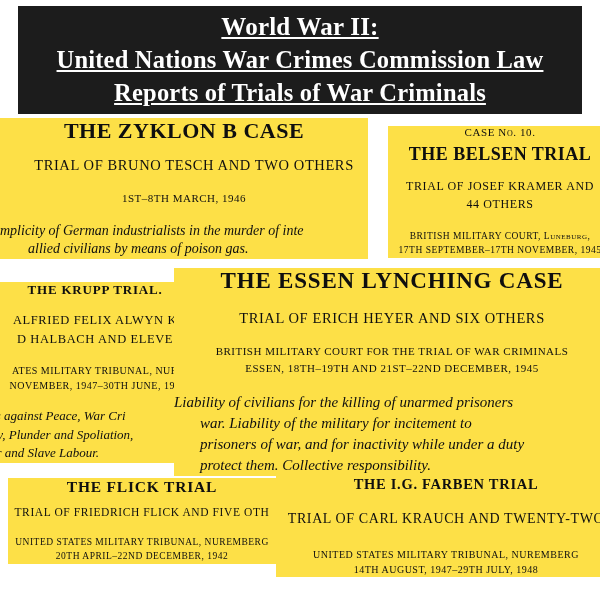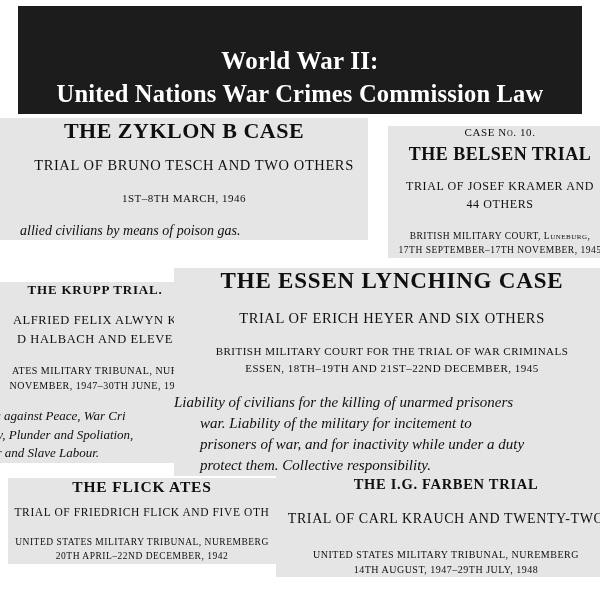--- a/index.html
+++ b/index.html
@@ -21,40 +21,41 @@
     position: absolute;
     left: 18px;
     top: 6px;
     width: 564px;
     height: 108px;
     background: #1c1c1c;
     color: #ffffff;
     display: flex;
     flex-direction: column;
     align-items: center;
-    justify-content: flex-end;
+    justify-content: flex-start;
     text-align: center;
     box-sizing: border-box;
     padding: 4px 6px;
+    text-decoration: underline;
   }
   .banner-line {
     font-family: "Liberation Serif", serif;
     font-weight: bold;
     font-size: 25px;
     line-height: 33px;
     letter-spacing: 0.2px;
     white-space: nowrap;
   }
   .banner-line.l2 { font-size: 24.5px; }
   .banner-line.l3 { font-size: 24.5px; }
 
   
   .card {
     position: absolute;
-    background: #e5e5e5;
+    background: #fde047;
     box-sizing: border-box;
     text-align: center;
     color: #0f0f0f;
   }
   .case-no {
     font-family: "Liberation Serif", serif;
     font-variant: small-caps;
     font-size: 11px;
     letter-spacing: 0.6px;
     margin-bottom: 6px;
@@ -135,30 +136,32 @@
   #card-farben .case-court { font-size: 10px; margin-top: 20px; white-space: nowrap; }
 
   .clip-hidden { overflow: hidden; }
 </style>
 </head>
 <body>
 
 <div class="banner">
   <div class="banner-line l1">World War II:</div>
   <div class="banner-line l2">United Nations War Crimes Commission Law</div>
+  <div class="banner-line l3">Reports of Trials of War Criminals</div>
 </div>
 
 <div class="card clip-hidden" id="card-zyklon">
   <div class="case-title">THE ZYKLON B CASE</div>
   <div class="case-sub">TRIAL OF BRUNO TESCH AND TWO OTHERS</div>
   <div class="case-court">
     <div>1ST–8TH MARCH, 1946</div>
   </div>
   <div class="case-desc">
-    <div style="padding-left:20px">allied civilians by means of poison gas.</div>
+    <div>mplicity of German industrialists in the murder of inte</div>
+    <div style="padding-left:28px">allied civilians by means of poison gas.</div>
   </div>
 </div>
 
 <div class="card clip-hidden" id="card-belsen">
   <div class="case-no">CASE No. 10.</div>
   <div class="case-title">THE BELSEN TRIAL</div>
   <div class="case-sub">
     <div>TRIAL OF JOSEF KRAMER AND</div>
     <div>44 OTHERS</div>
   </div>
@@ -194,21 +197,21 @@
   </div>
   <div class="case-desc">
     <div>Liability of civilians for the killing of unarmed prisoners</div>
     <div style="padding-left:26px">war.  Liability of the military for incitement to</div>
     <div style="padding-left:26px">prisoners of war, and for inactivity while under a duty</div>
     <div style="padding-left:26px">protect them.  Collective responsibility.</div>
   </div>
 </div>
 
 <div class="card clip-hidden" id="card-flick">
-  <div class="case-title">THE FLICK ATES</div>
+  <div class="case-title">THE FLICK TRIAL</div>
   <div class="case-sub">TRIAL OF FRIEDRICH FLICK AND FIVE OTH</div>
   <div class="case-court">
     <div>UNITED STATES MILITARY TRIBUNAL, NUREMBERG</div>
     <div>20TH APRIL–22ND DECEMBER, 1942</div>
   </div>
 </div>
 
 <div class="card clip-hidden" id="card-farben">
   <div class="case-title">THE I.G. FARBEN TRIAL</div>
   <div class="case-sub">TRIAL OF CARL KRAUCH AND TWENTY-TWO</div>

